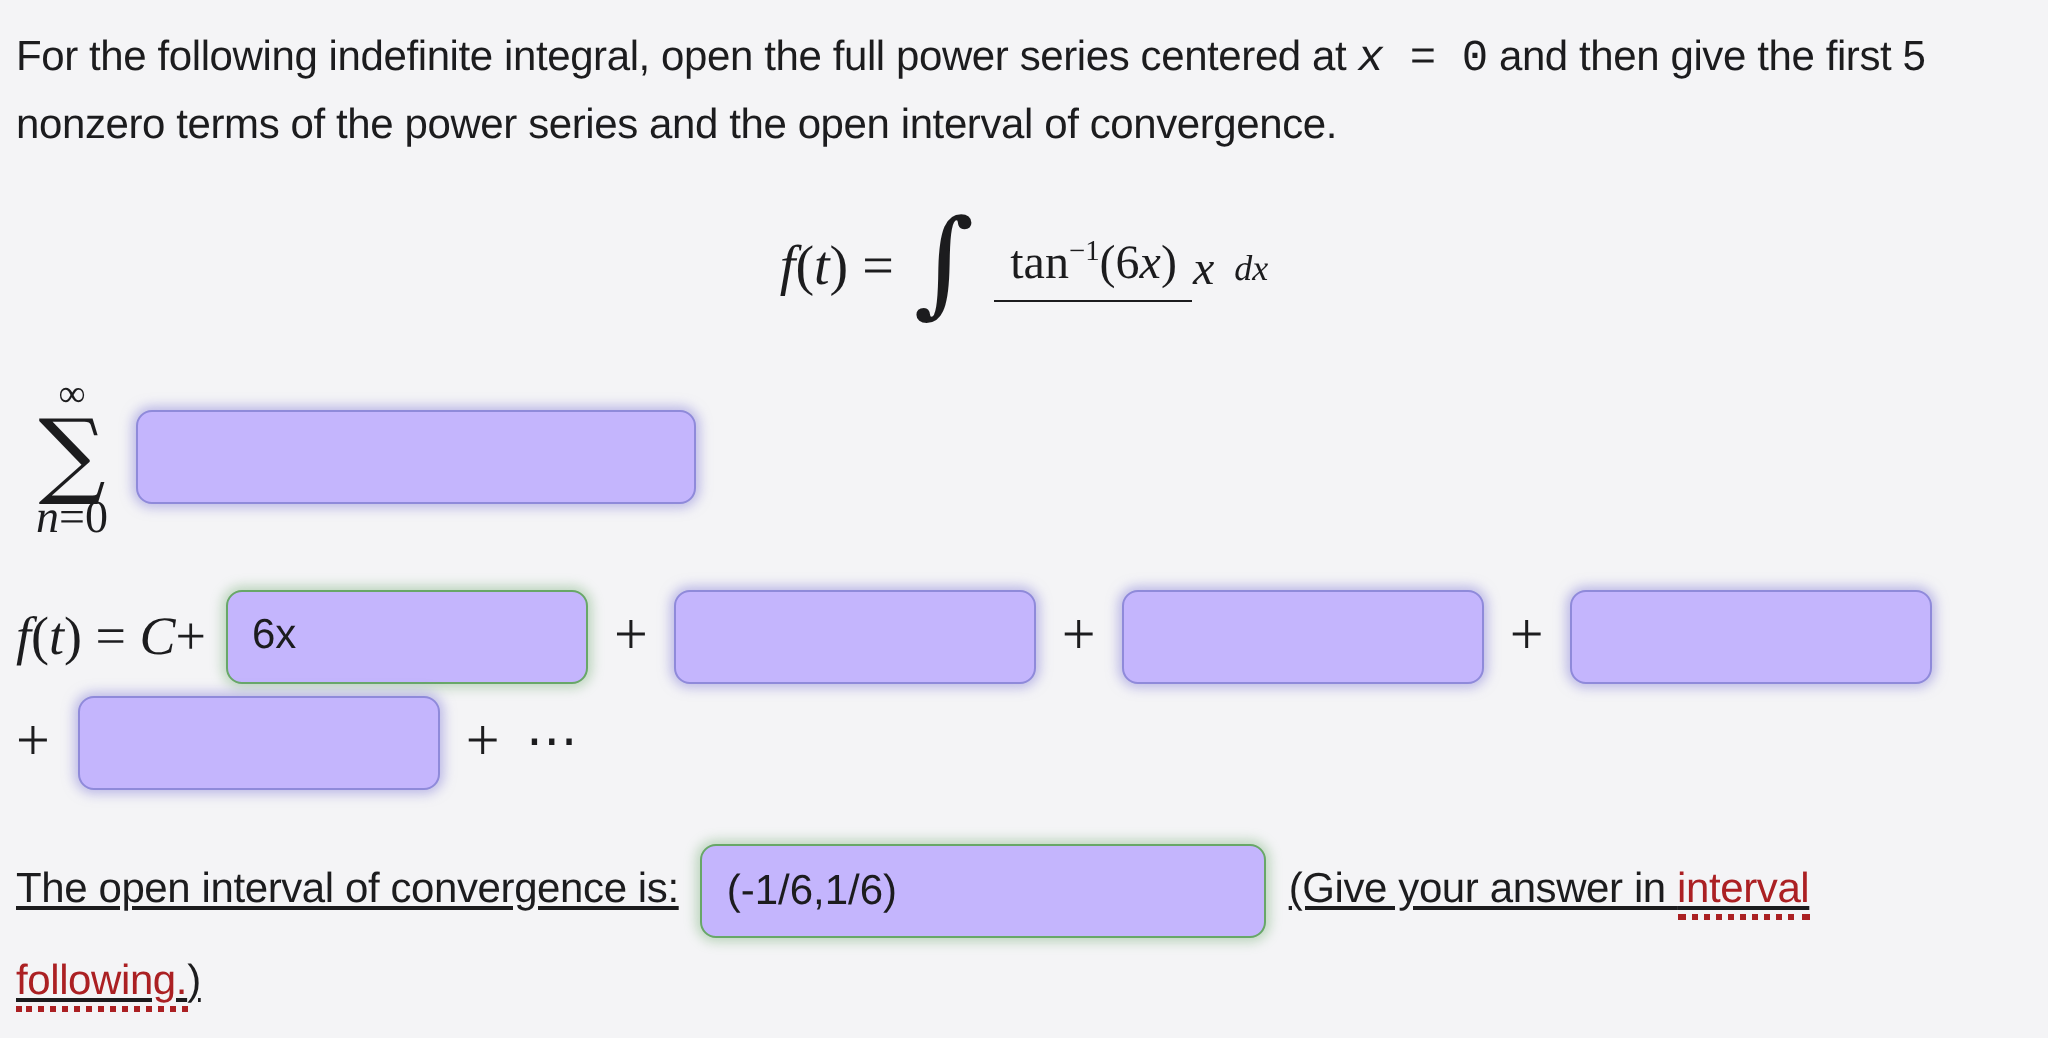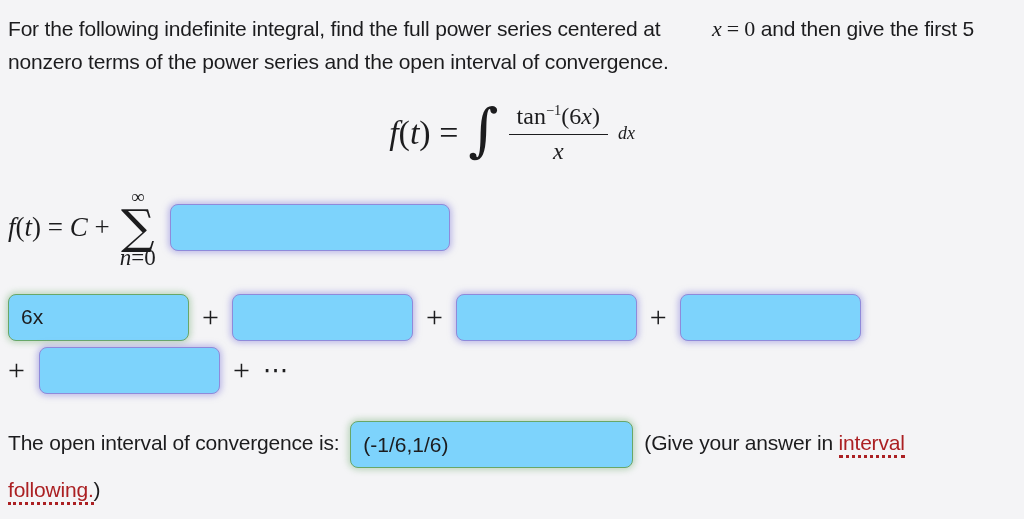--- a/index.html
+++ b/index.html
@@ -5,39 +5,39 @@
   html, body { margin:0; padding:0; }
   body {
     width:1024px; height:519px; overflow:hidden;
     background:#f4f4f6; color:#1c1c1e;
     font-family:"Liberation Sans", sans-serif;
   }
   .page { padding:12px 8px 0 8px; width:1008px; }
 
   
   .statement { font-size:21px; line-height:33px; letter-spacing:-0.2px; }
-  .statement .mvar { font-family:Liberation Serif, serif; font-size:22px;margin-left:46px; }
+  .statement .mvar { font-family:Liberation Mono, monospace; font-size:22px; }
   .it { font-style:italic; }
 
   
   .math { font-family:"Liberation Serif", serif; }
   sup { font-size:60%; }
 
   
   .formula-row { display:flex; justify-content:center; align-items:center; margin-top:16px; height:78px; }
-  .formula-lead { font-size:34px; margin-right:8px; }
+  .formula-lead { font-size:28px; margin-right:8px; }
   .int-sign { font-family:"DejaVu Serif","DejaVu Sans",serif; font-size:58px; line-height:1; margin:0 4px 6px 2px; }
-  .frac { display:inline-flex; flex-direction:column; align-items:center; margin:0 6px; }
+  .frac { display:inline-flex; flex-direction:row; align-items:center; margin:0 6px; }
   .frac .num { font-size:24px; border-bottom:1.5px solid #1c1c1e; padding:0 8px 4px 8px; }
   .frac .den { font-size:24px; padding-top:3px; }
   .dx { font-size:18px; margin-left:4px; }
 
   
   .answer-box {
-    height:47px; border-radius:8px; background:#7dd3fc; box-sizing:border-box;
+    height:47px; border-radius:8px; background:#c4b5fd; box-sizing:border-box;
     font-family:"Liberation Sans", sans-serif; font-size:21px; color:#1c1c1e;
     padding:0 12px; outline:none; vertical-align:middle;
   }
   .answer-box.empty   { border:1.6px solid #8f8ada; box-shadow:0 0 6px 2px rgba(143,138,218,0.55); }
   .answer-box.correct { border:1.6px solid #68a768; box-shadow:0 0 6px 2px rgba(104,167,104,0.40); }
   .w280 { width:280px; } .w181 { width:181px; } .w283 { width:283px; }
 
   
   .sum-row { display:flex; align-items:center; margin-top:14px; height:82px; }
   .sum-prefix { font-size:27px; }
@@ -48,54 +48,54 @@
 
   
   .terms-row { display:flex; align-items:center; margin-top:24px; height:50px; }
   .terms-row2 { display:flex; align-items:center; margin-top:3px; height:50px; }
   .terms-prefix { font-size:27px; margin-right:10px; }
   .plus { font-family:"Liberation Serif", serif; font-size:30px; margin:0 13px; }
   .plus.first { margin-left:0; margin-right:14px; }
   .dots { font-family:"DejaVu Serif","DejaVu Sans",serif; font-size:26px; }
 
   
-  .interval-section { margin-top:26px; line-height:44px; font-size:21px; letter-spacing:-0.2px; }
+  .interval-section { margin-top:26px; line-height:44px; font-size:21px; letter-spacing:-0.2px;text-decoration:underline; }
   .interval-section .answer-box { margin:0 11px; }
   .redword { color:#ab2023; border-bottom:3px dotted #ab2023; padding-bottom:1px; }
 </style>
 </head>
 <body>
 
 <div class="page">
 
   <div class="statement">
-    <span>For the following indefinite integral, find the full power series centered at </span><span class="mvar"><span class="it">x</span><span> = 0</span></span><span> and then give the first 5 nonzero terms of the power series and the open interval of convergence.</span>
+    <span>For the following indefinite integral, open the full power series centered at </span><span class="mvar"><span class="it">x</span><span> = 0</span></span><span> and then give the first 5 nonzero terms of the power series and the open interval of convergence.</span>
   </div>
 
   <div class="formula-row">
     <span class="math formula-lead"><span class="it">f</span><span>(</span><span class="it">t</span><span>) = </span></span>
     <span class="int-sign">∫</span>
     <span class="frac">
       <span class="math num"><span>tan</span><sup>−1</sup><span>(6</span><span class="it">x</span><span>)</span></span>
       <span class="math den"><span class="it">x</span></span>
     </span>
     <span class="math dx"><span class="it">dx</span></span>
   </div>
 
   <div class="sum-row">
-    <span class="math sum-prefix"><span class="it">f</span><span>(</span><span class="it">t</span><span>) = </span><span class="it">C</span><span> + </span></span>
     <span class="sigma">
       <span class="top">∞</span>
       <span class="sign">∑</span>
       <span class="math bot"><span class="it">n</span><span>=0</span></span>
     </span>
     <input class="answer-box empty w280" value="" style="">
   </div>
 
   <div class="terms-row">
+    <span class="math terms-prefix"><span class="it">f</span><span>(</span><span class="it">t</span><span>) = </span><span class="it">C</span><span>+</span></span>
     <input class="answer-box correct w181" value="6x" style="">
     <span class="plus">+</span>
     <input class="answer-box empty w181" value="" style="">
     <span class="plus">+</span>
     <input class="answer-box empty w181" value="" style="">
     <span class="plus">+</span>
     <input class="answer-box empty w181" value="" style="">
   </div>
 
   <div class="terms-row2">

